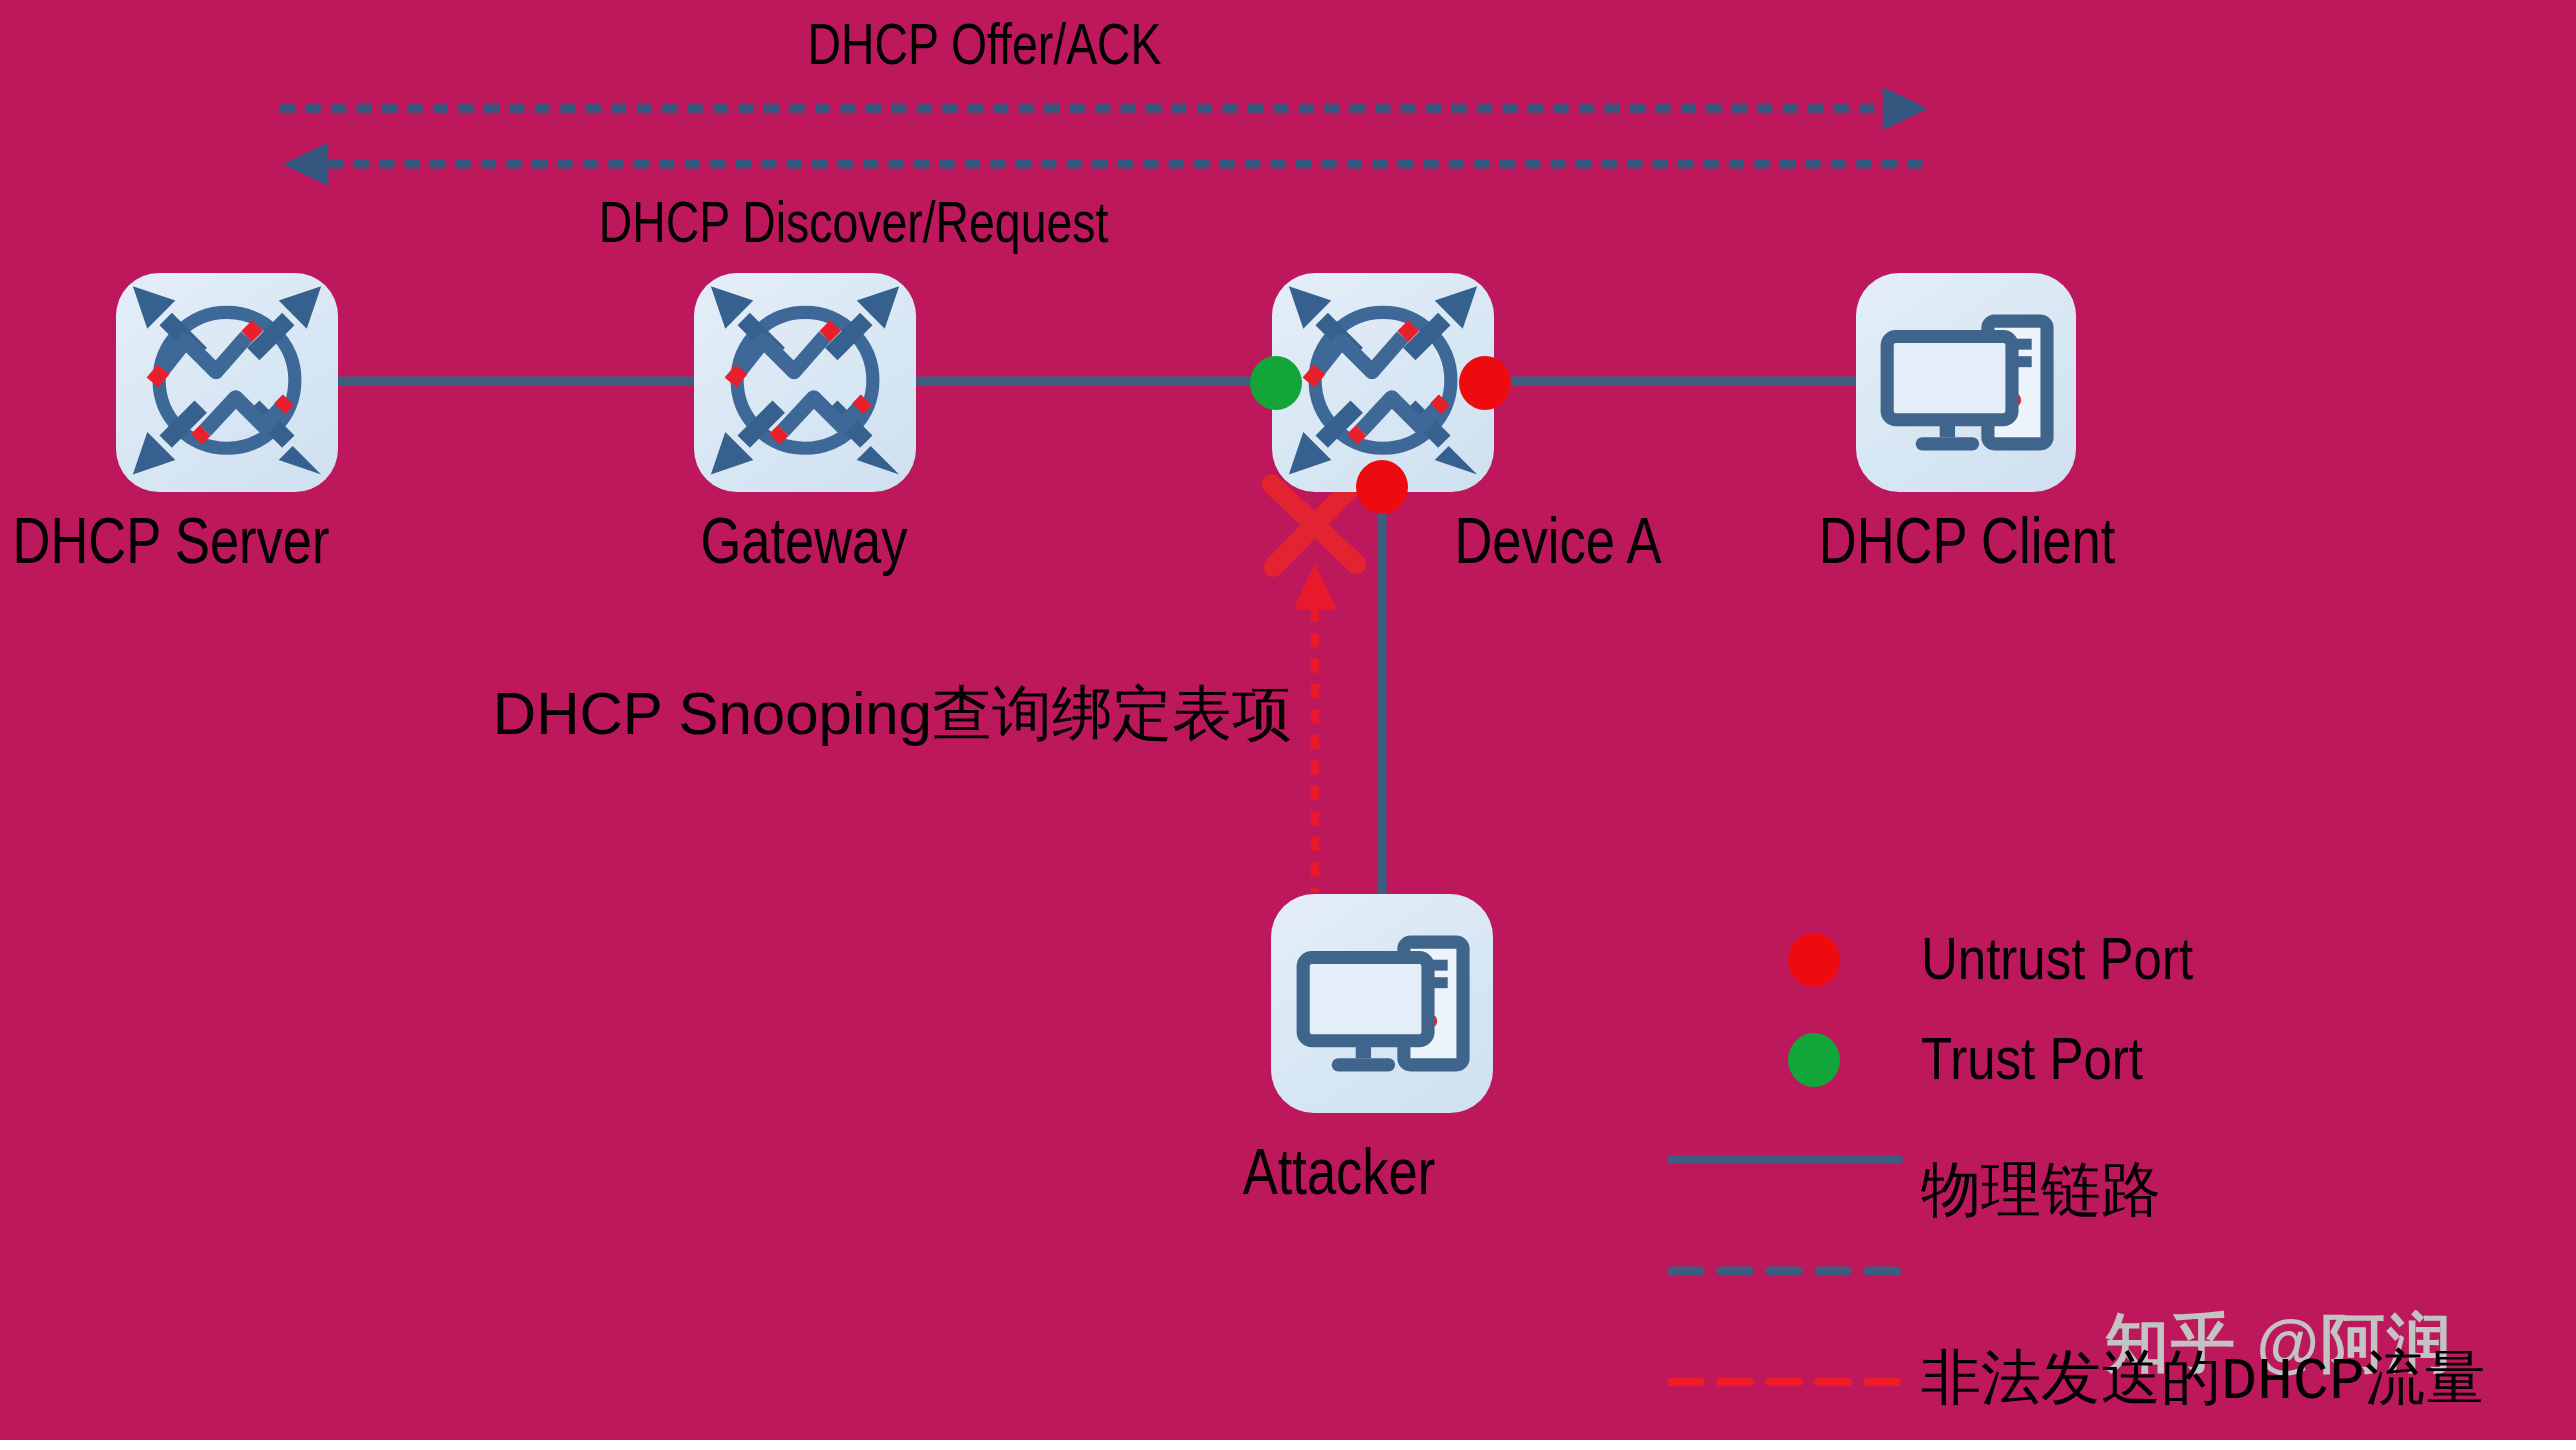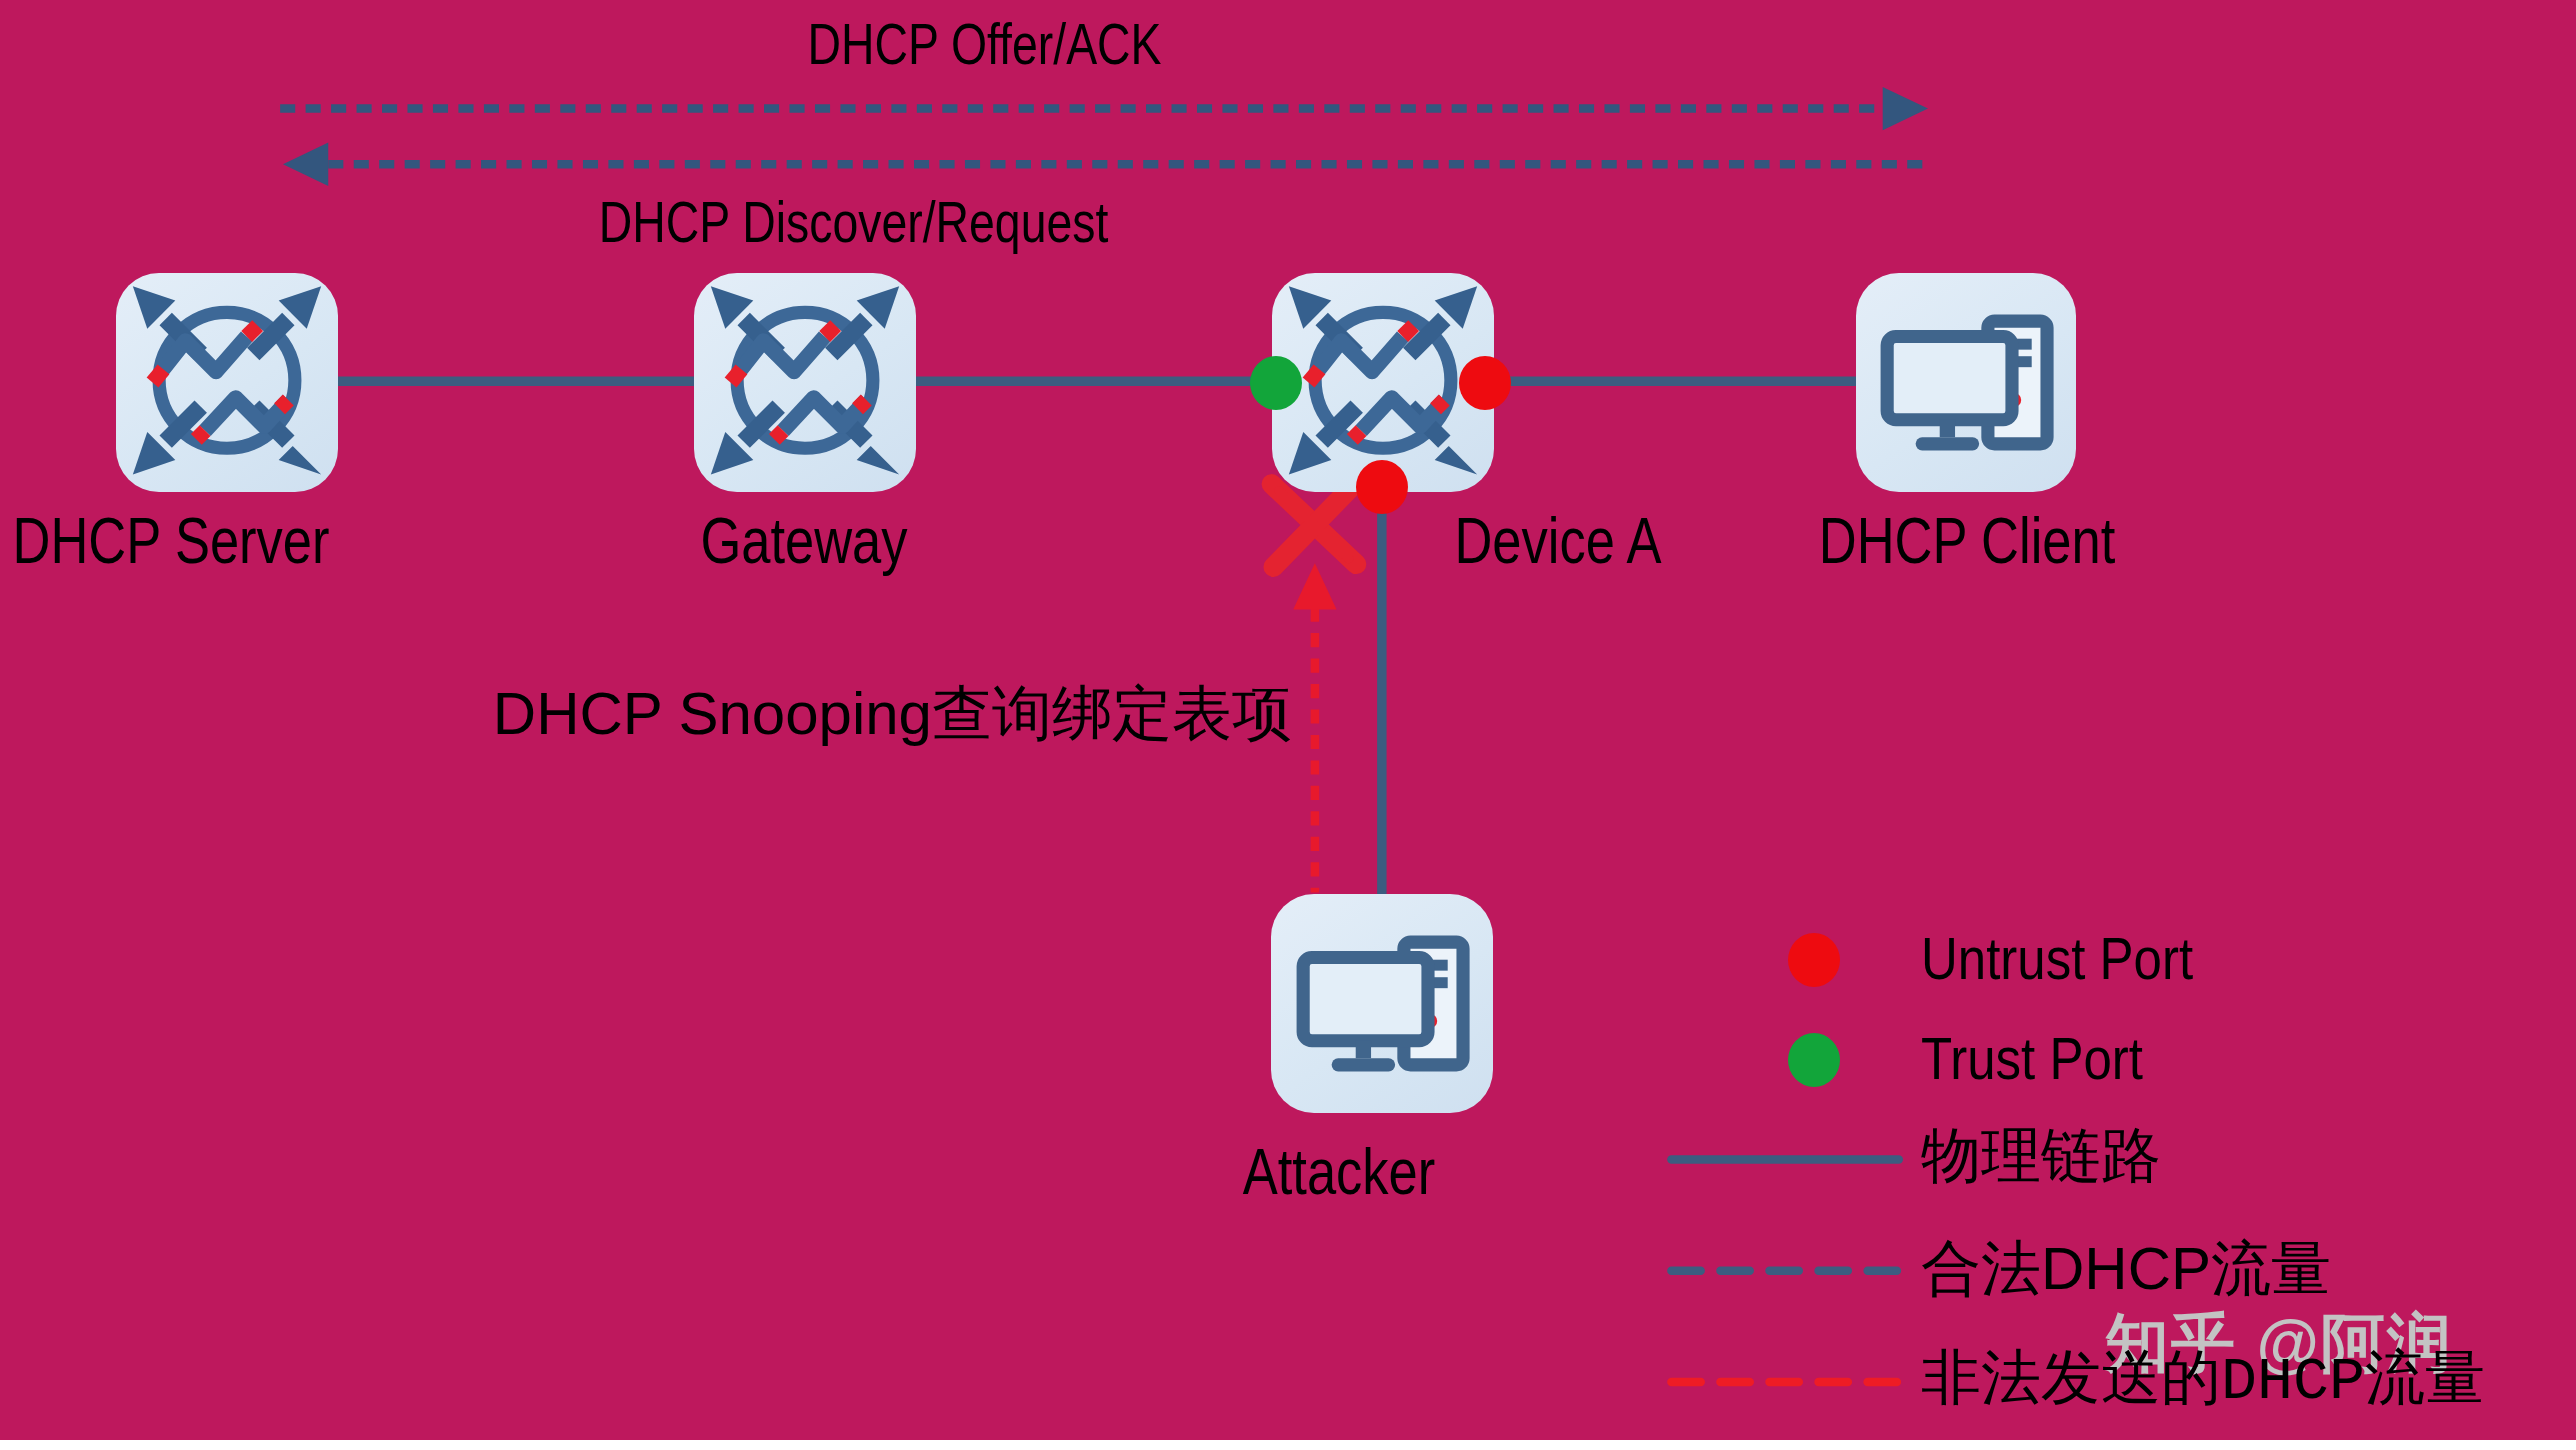--- a/index.html
+++ b/index.html
@@ -188,18 +188,17 @@
 
   <div class="annot" style="top:681px;">DHCP Snooping查询绑定表项</div>
 
   <div class="watermark">知乎 @阿润</div>
 
   <div class="legend-dot" style="top:933px;background:#ee0b10;"></div>
   <div class="legend-dot" style="top:1033px;background:#12a53a;"></div>
 
   <div class="legend-label latin" style="top:923px;">Untrust Port</div>
   <div class="legend-label latin" style="top:1023px;">Trust Port</div>
-  <div class="legend-label" style="top:1120px;">物理链路</div>
-  <div class="legend-label" style="top:1233px;">合法DHCP流量</div>
+  <div class="legend-label" style="top:1154px;">物理链路</div>
   <div class="legend-label" style="top:1346px;z-index:3;font-family:Liberation Mono, monospace;">非法发送的DHCP流量</div>
 
 </div>
 
 
 </body></html>

